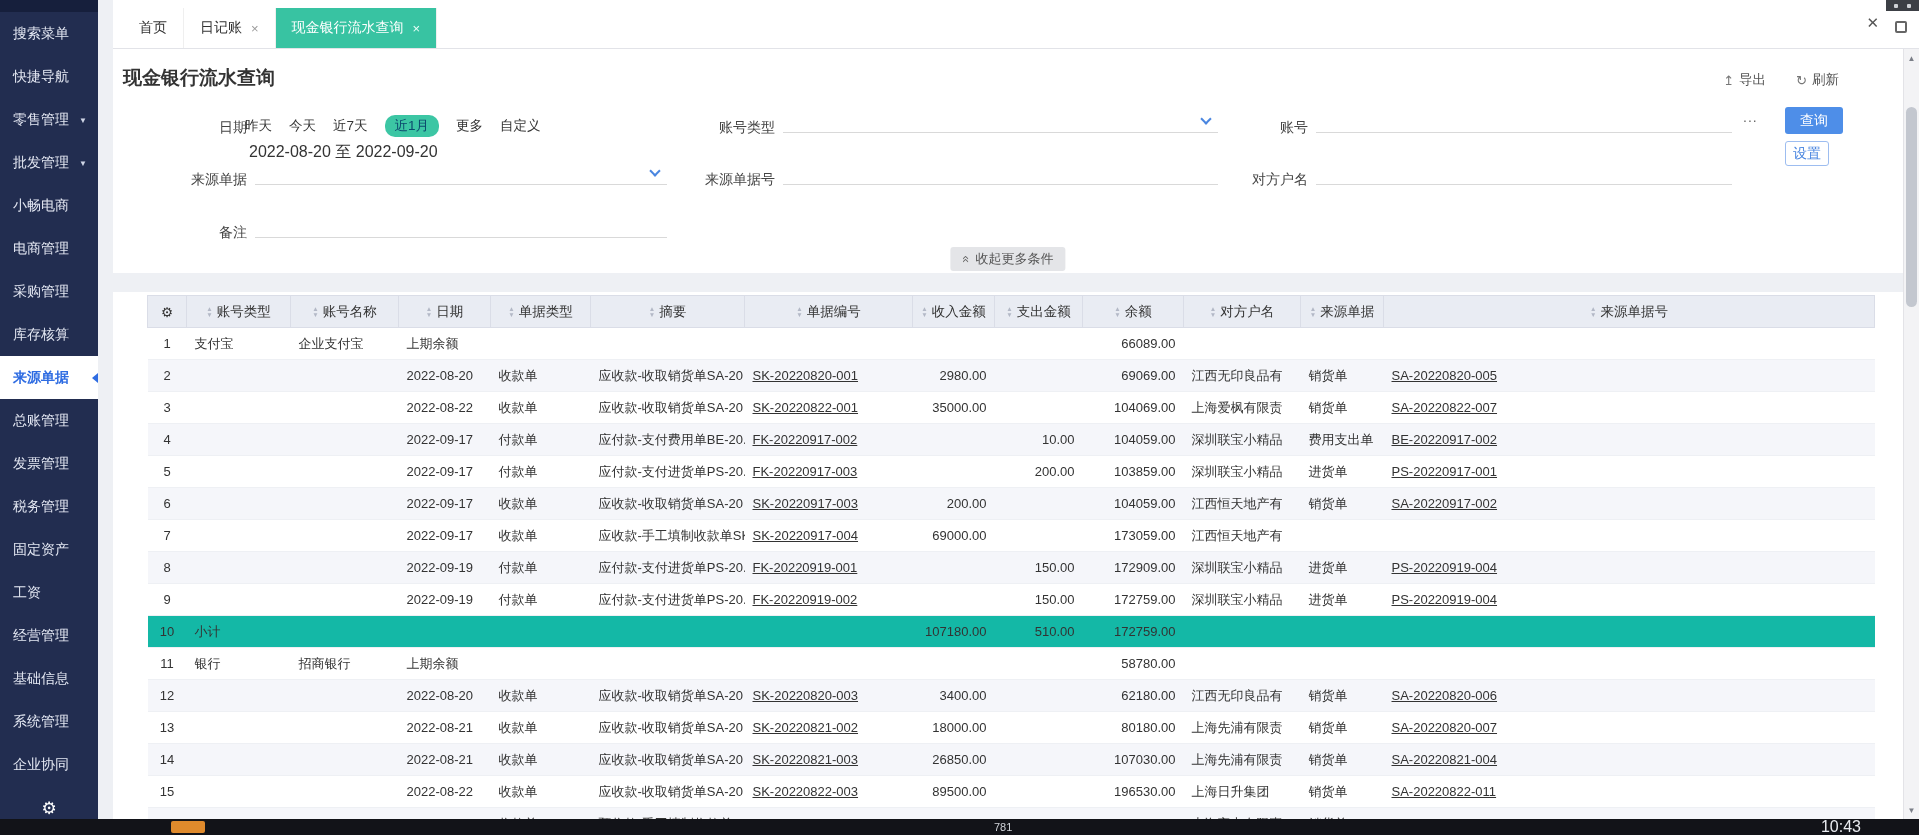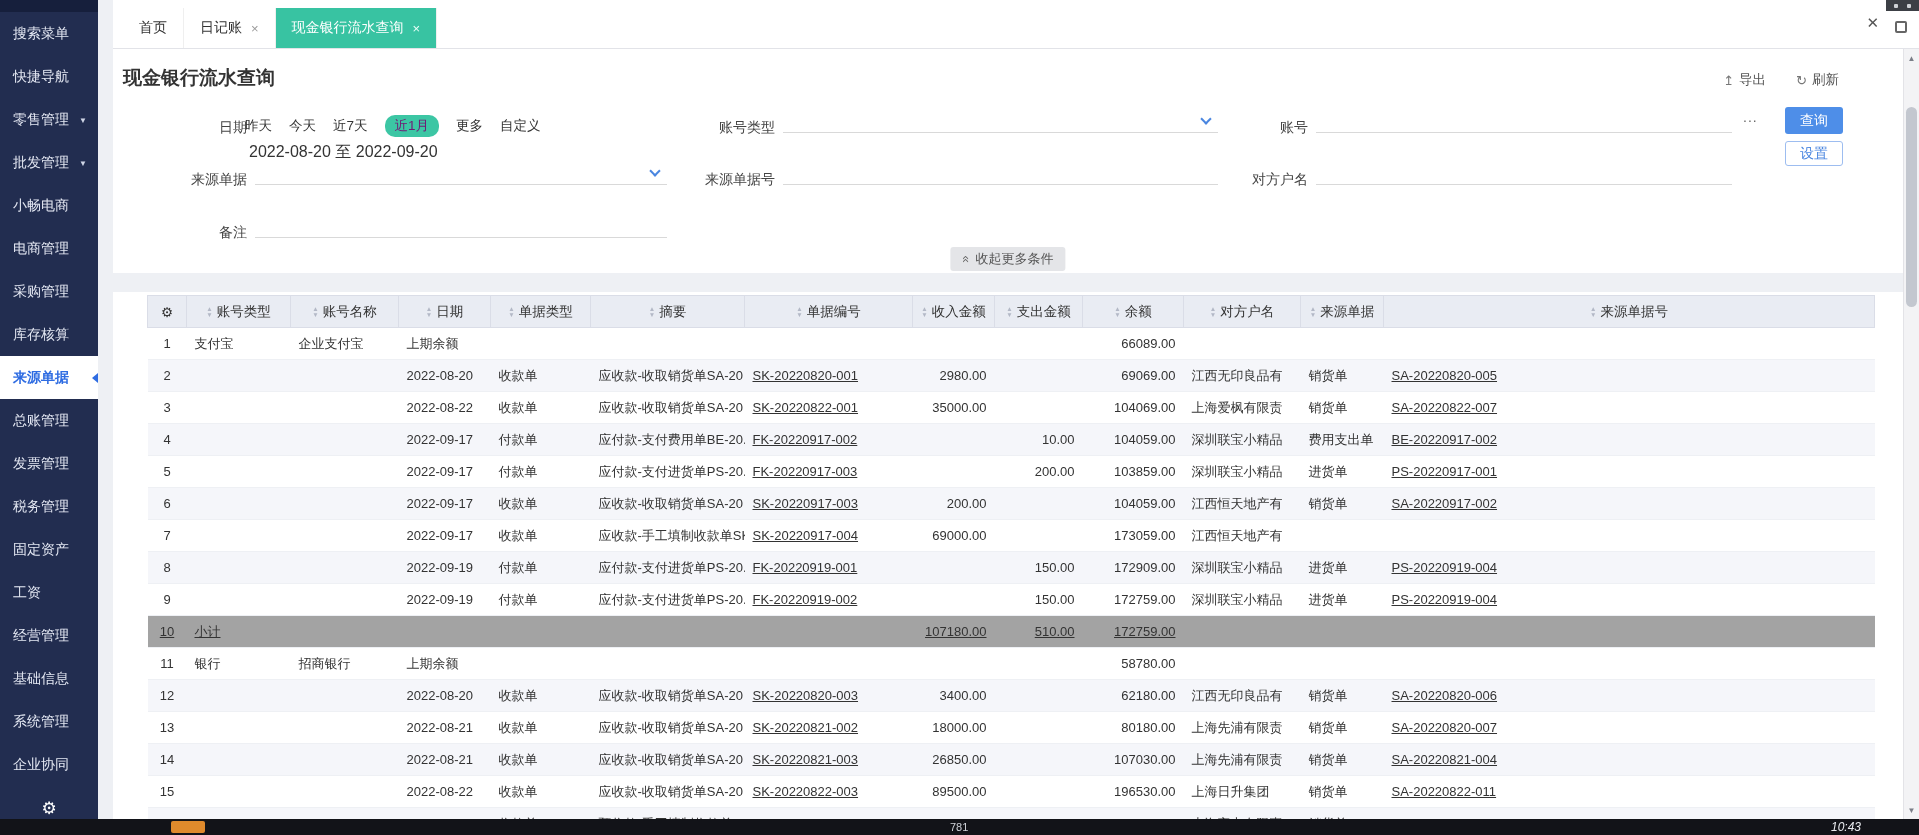--- a/index.html
+++ b/index.html
@@ -47,55 +47,55 @@
   .lbl-col3 { left:1080px; width:115px; }
   .top-r1 { top:70px; } .top-r2 { top:122px; } .top-r3 { top:175px; }
   .u-input { position:absolute; height:24px; border-bottom:1px solid #d9d9d9; cursor:text; }
   .in-col1 { left:142px;  width:412px; }
   .in-col2 { left:670px;  width:435px; }
   .in-col3 { left:1203px; width:416px; }
   .top-r1i { top:60px; } .top-r2i { top:112px; } .top-r3i { top:165px; }
   .chev { position:absolute; right:8px; top:6px; width:8px; height:8px; border-right:2px solid #4a86e0; border-bottom:2px solid #4a86e0; transform:rotate(45deg); }
   .quick { position:absolute; left:132px; top:66px; display:flex; gap:17px; align-items:center; font-size:13.5px; color:#333; }
   .quick-item { cursor:pointer; white-space:nowrap; }
-  .quick-item.quick-active { background:#3cc6a4; color:#701a75; border-radius:10px; padding:2px 10px; }
+  .quick-item.quick-active { background:#3cc6a4; color:#0c4a6e; border-radius:10px; padding:2px 10px; }
   .date-range { position:absolute; left:136px; top:93px; font-size:16px; color:#333; white-space:nowrap; }
   .dots { position:absolute; left:1630px; top:60px; font-size:14px; color:#666; letter-spacing:1px; cursor:pointer; }
   .btn-q { position:absolute; left:1672px; top:58px;  width:58px; height:27px; background:#4e8ee8; color:#fff; border:none; border-radius:3px; font-size:14px; cursor:pointer; font-family:inherit; }
-  .btn-s { position:absolute; left:1672px; top:92px;  width:58px; height:25px; background:#fff; color:#4a86e0; border:1px solid #9dbdf0; border-radius:3px; font-size:14px; cursor:pointer; font-family:inherit; }
+  .btn-s { position:absolute; left:1672px; top:92px;  width:44px; height:25px; background:#fff; color:#4a86e0; border:1px solid #9dbdf0; border-radius:3px; font-size:14px; cursor:pointer; font-family:inherit; }
   .collapse-pill { position:absolute; left:50%; transform:translateX(-50%); top:198px; background:#e4e5e8; border-radius:3px; padding:3px 12px; font-size:13px; color:#555; display:flex; align-items:center; gap:6px; cursor:pointer; white-space:nowrap; }
   .dbl-up { display:inline-block; transform:rotate(90deg); font-size:13px; color:#666; line-height:10px; }
 
   
   .panel-table { position:relative; background:#fff; margin-top:19px; height:527px; overflow:hidden; padding:3px 31px 0 34px; }
   table.grid { border-collapse:collapse; table-layout:fixed; width:1727px; }
   .grid thead th { background:#e9ecf3; height:32px; font-weight:normal; font-size:13.5px; color:#333; border:1px solid #dadde7; border-left:none; white-space:nowrap; overflow:hidden; }
   .grid thead th:first-child { border-left:1px solid #dadde7; }
   .th-wrap { display:flex; align-items:center; justify-content:center; gap:4px; }
   .sort { display:inline-flex; flex-direction:column; }
   .sort span { display:block; font-size:6.5px; line-height:5.5px; color:#b3b8c6; }
   .th-gear { font-size:14px; color:#556; cursor:pointer; }
   .grid tbody td { height:32px; padding:0 8px; font-size:13px; color:#333; border-bottom:1px solid #eef0f4; white-space:nowrap; overflow:hidden; }
   .grid tbody tr:nth-child(even) { background:#f5f6fa; }
-  .grid tbody tr.row-subtotal td { background:#a3a3a3;text-decoration:underline; }
+  .grid tbody tr.row-subtotal td { background:#14b8a6; }
   .grid td.num { text-align:right; }
   .grid td.idx { text-align:center; }
   .cell-link { text-decoration:underline; cursor:pointer; color:#333; }
 
   
   .vscroll { position:absolute; right:0; top:49px; bottom:16px; width:16px; background:#f3f3f5; border-left:1px solid #e3e3e7; z-index:5; }
   .vs-btn { height:18px; display:flex; align-items:center; justify-content:center; font-size:8px; color:#7a7e87; cursor:pointer; }
   .vs-btn.down { position:absolute; bottom:0; left:0; width:100%; }
   .vs-thumb { position:absolute; top:58px; left:2px; width:11px; height:200px; background:#c3c7cf; border-radius:6px; cursor:grab; }
 
   
-  .taskbar { position:absolute; left:0; right:0; bottom:0; height:16px; background:#121318; z-index:10; display:flex; align-items:center; }
+  .taskbar { position:absolute; left:0; right:0; bottom:0; height:16px; background:#121318; z-index:10; display:flex; align-items:center;gap:44px; }
   .task-icon { width:34px; height:12px; background:#df8a2c; margin-left:171px; border-radius:2px; cursor:pointer; }
   .task-badge { color:#cfd2d8; font-size:11px; margin-left:745px; }
-  .task-time { position:absolute; right:58px; color:#e9ebef; font-size:12px;font-style:italic; }
+  .task-time { position:absolute; right:58px; color:#e9ebef; font-size:16px; }
 </style>
 </head>
 <body>
 
 <div class="app">
 
   <aside class="sidebar">
     <div class="logo-block"></div>
     <nav id="sidebar-nav">
         <div class="nav-item"><span>搜索菜单</span></div>

